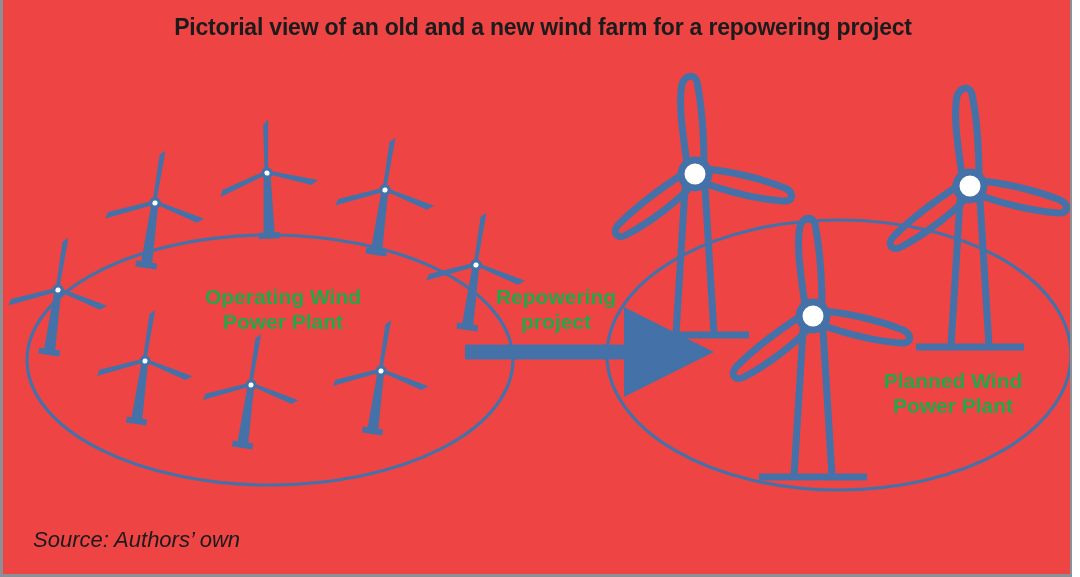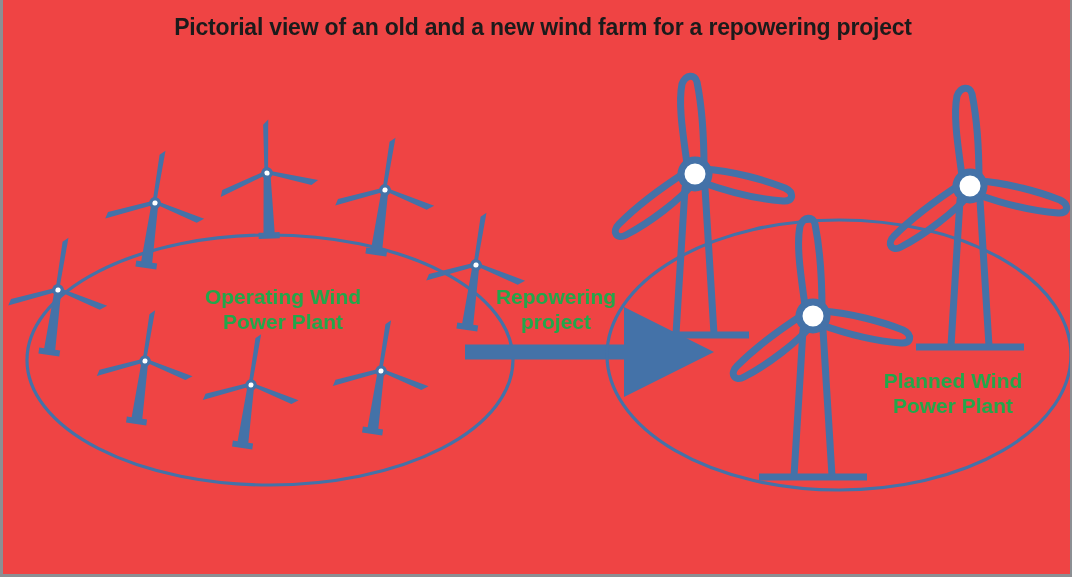--- a/index.html
+++ b/index.html
@@ -161,14 +161,15 @@
       <g transform="translate(810,316)">
         <use href="#large-turbine"></use>
       </g>
 
       <text class="lbl" x="950" y="388" text-anchor="middle">Planned Wind</text>
       <text class="lbl" x="950" y="413" text-anchor="middle">Power Plant</text>
     </g>
 
   </svg>
 
+  <div id="source">Source: Authors’ own</div>
 
 </div>
 
 </body></html>

